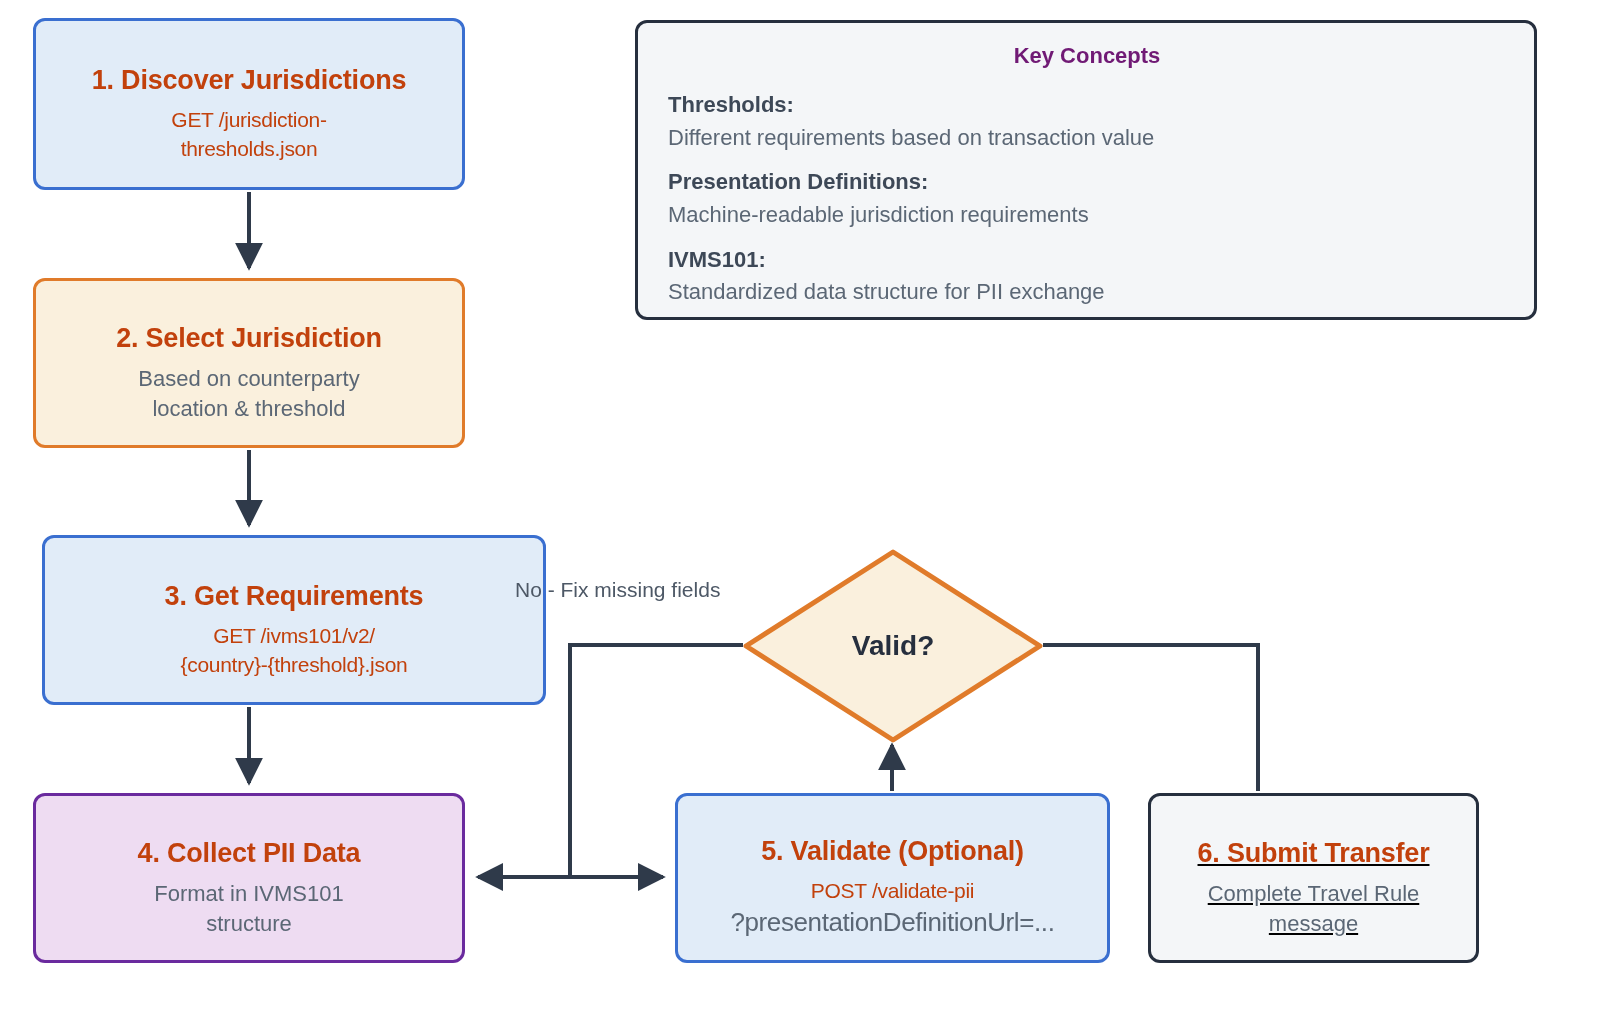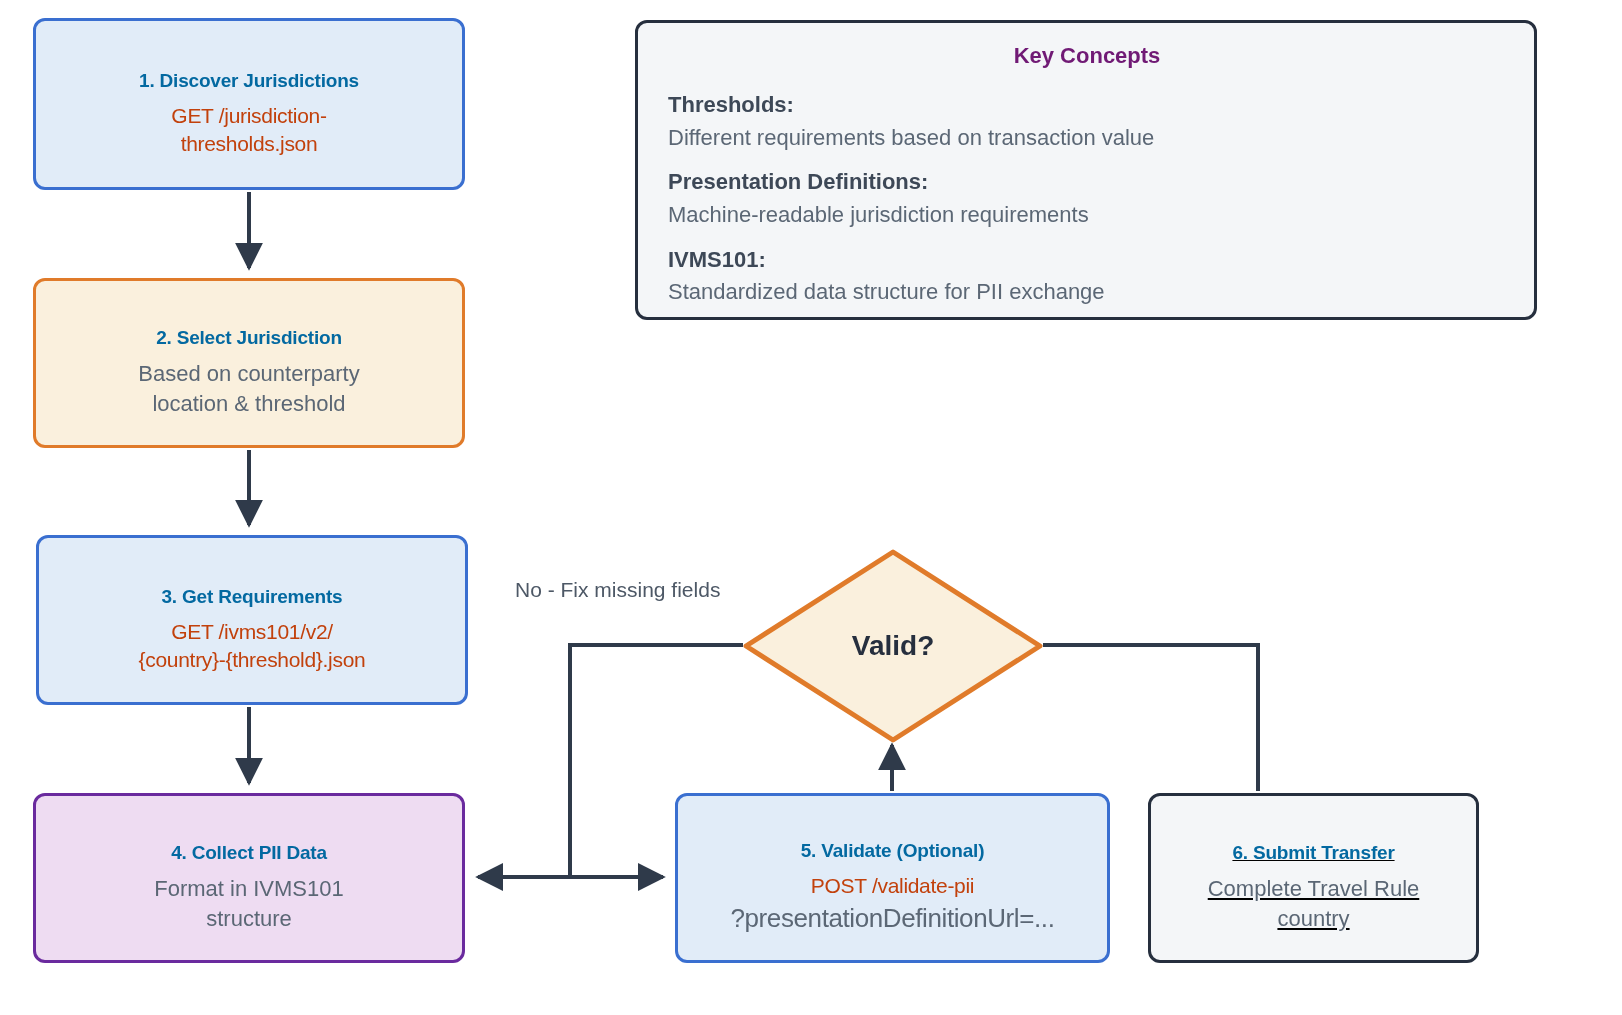--- a/index.html
+++ b/index.html
@@ -34,23 +34,23 @@
     box-sizing: border-box;
     border-radius: 12px;
     display: flex;
     flex-direction: column;
     align-items: center;
     justify-content: center;
     text-align: center;
     padding: 8px 14px;
   }
   .node .title {
-    font-size: 19px;
-    font-weight: bold;
-    color: #0369a1;
+    font-size: 27px;
+    font-weight: bold;
+    color: #c2410c;
     letter-spacing: -0.2px;
     line-height: 1.15;
     margin-bottom: 10px;
     margin-top: 20px;
   }
   .node .sub {
     font-size: 22px;
     color: #5b6775;
     line-height: 1.35;
   }
@@ -162,42 +162,42 @@
     <div class="sub mono">GET /jurisdiction-</div>
     <div class="sub mono">thresholds.json</div>
   </div>
 
   <div class="node orange" style="left:33px; top:278px; width:432px; height:170px;">
     <div class="title">2. Select Jurisdiction</div>
     <div class="sub">Based on counterparty</div>
     <div class="sub">location &amp; threshold</div>
   </div>
 
-  <div class="node blue" style="left:36px; top:535px; width:432px; height:170px;">
+  <div class="node blue" style="left:42px; top:535px; width:504px; height:170px;">
     <div class="title">3. Get Requirements</div>
     <div class="sub mono">GET /ivms101/v2/</div>
     <div class="sub mono">{country}-{threshold}.json</div>
   </div>
 
   <div class="node purple" style="left:33px; top:793px; width:432px; height:170px;">
     <div class="title">4. Collect PII Data</div>
     <div class="sub">Format in IVMS101</div>
     <div class="sub">structure</div>
   </div>
 
   <div class="node blue" style="left:675px; top:793px; width:435px; height:170px;">
     <div class="title">5. Validate (Optional)</div>
     <div class="sub mono">POST /validate-pii</div>
     <div class="sub plain2">?presentationDefinitionUrl=...</div>
   </div>
 
   <div class="node gray" style="left:1148px; top:793px; width:331px; height:170px;text-decoration:underline;">
     <div class="title">6. Submit Transfer</div>
     <div class="sub">Complete Travel Rule</div>
-    <div class="sub">country</div>
+    <div class="sub">message</div>
   </div>
 
   <div class="diamond-wrap" style="left:742px; top:548px; width:302px; height:196px;">
     <svg width="302" height="196" viewBox="0 0 302 196" xmlns="http://www.w3.org/2000/svg">
       <polygon points="151,4 298,98 151,192 4,98" fill="#faf0dd" stroke="#e07b2a" stroke-width="5" stroke-linejoin="round"></polygon>
     </svg>
     <div class="dtext">Valid?</div>
   </div>
 
   <div class="edge-label" style="left:515px; top:578px;">No - Fix missing fields</div>

